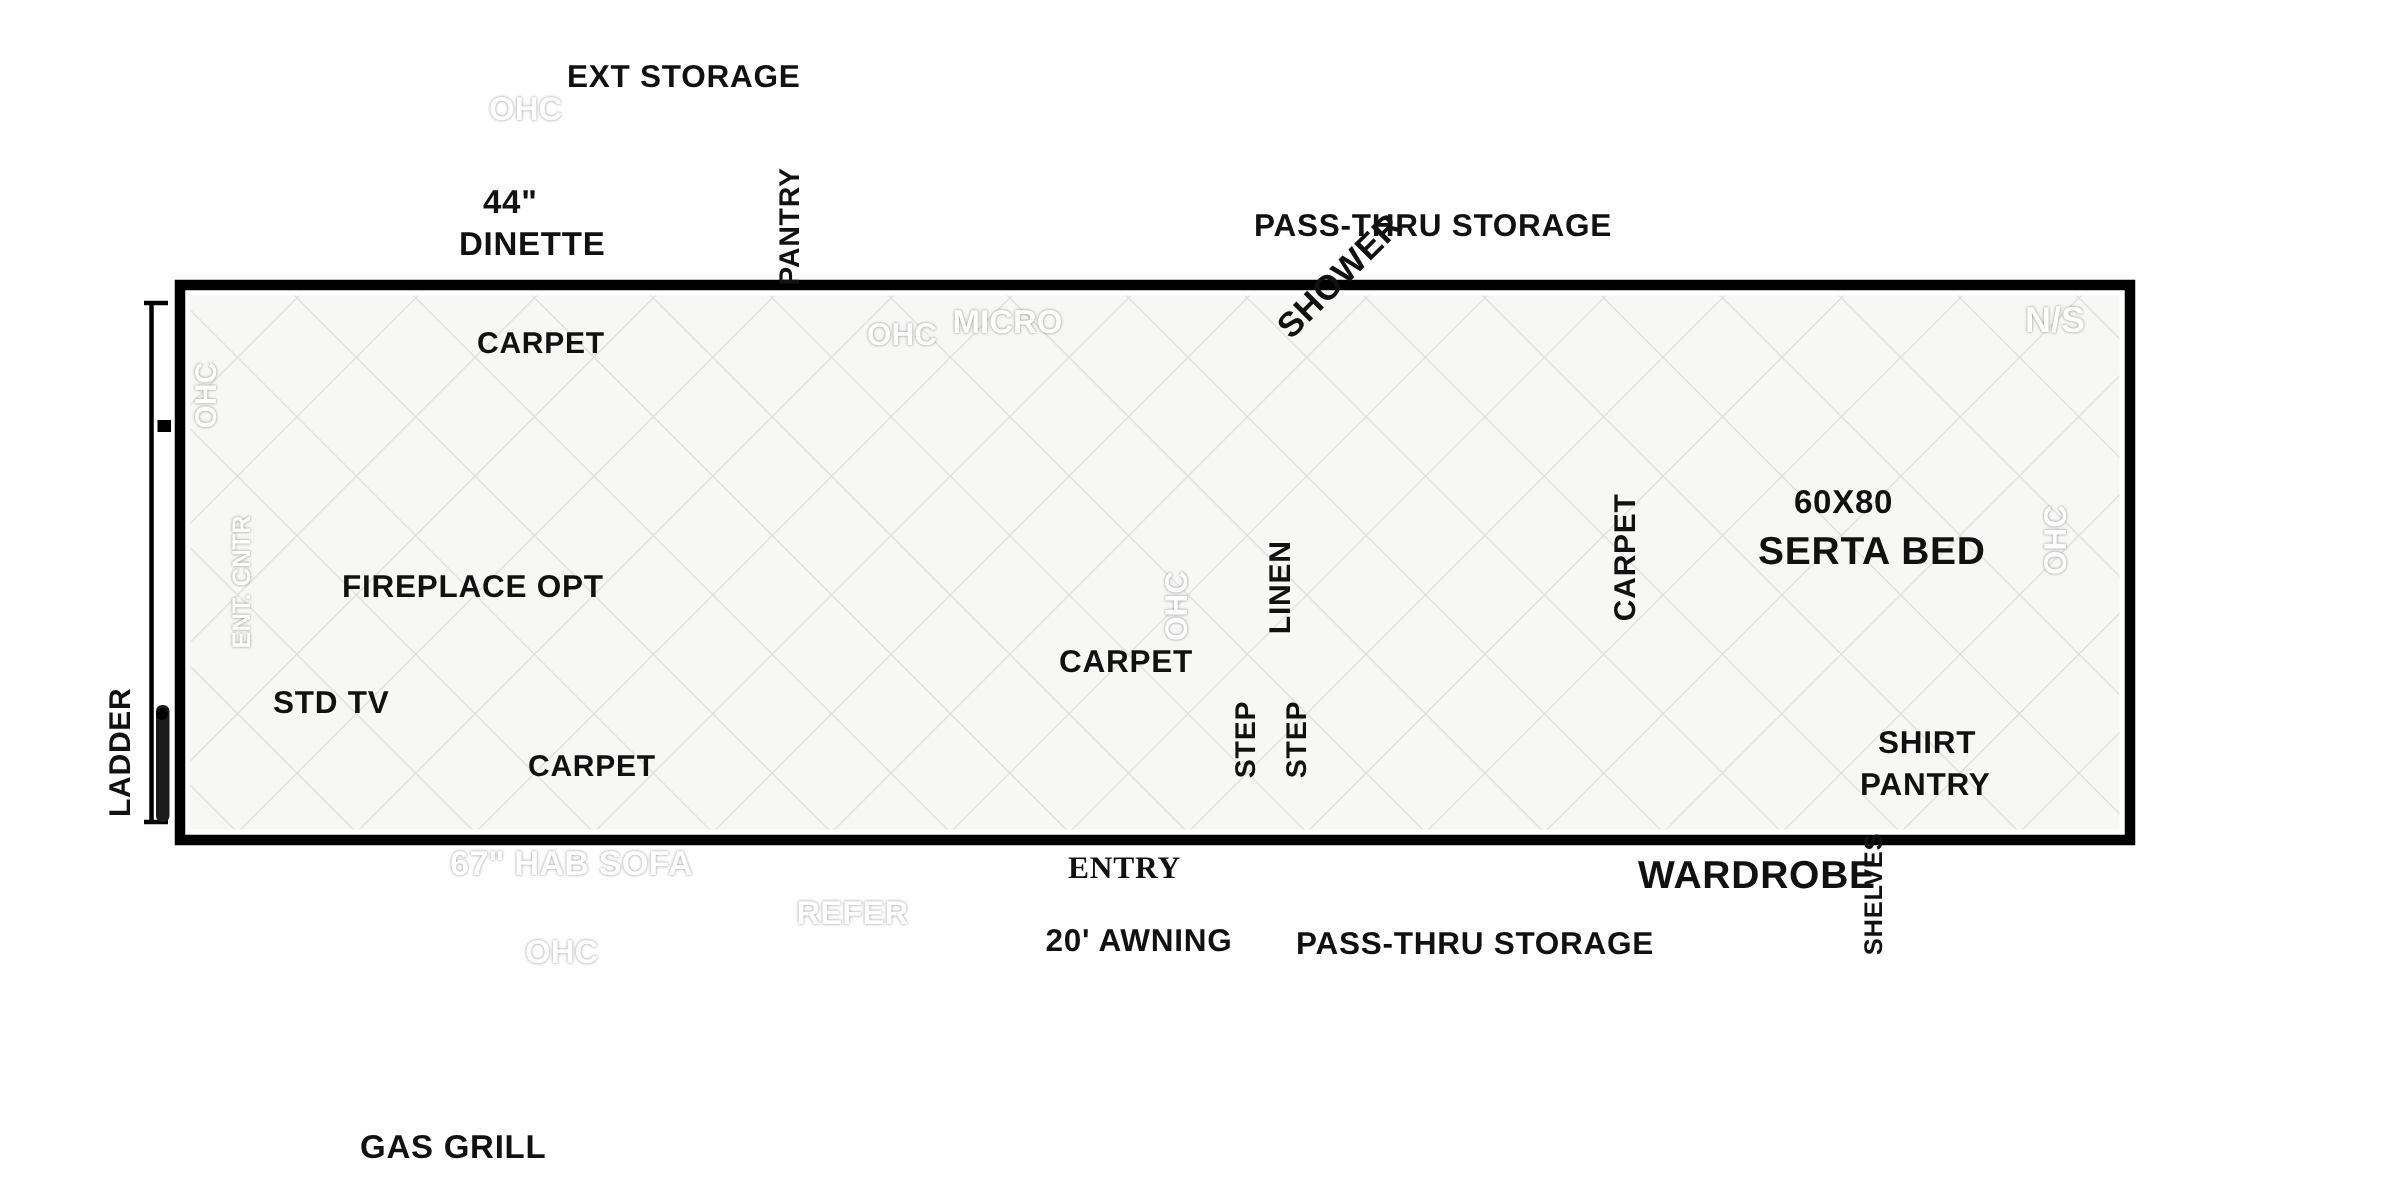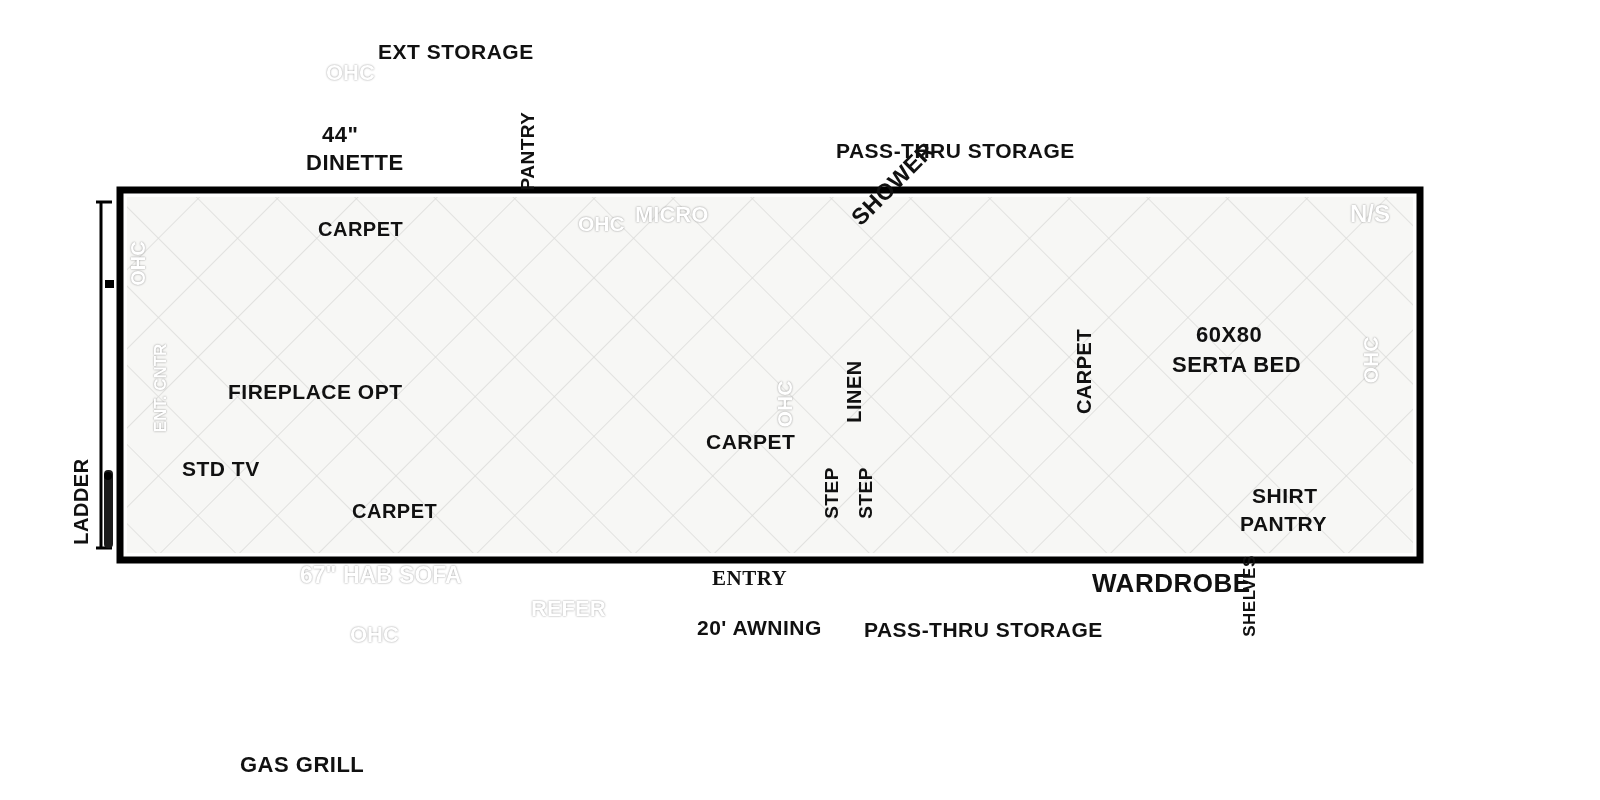--- a/index.html
+++ b/index.html
@@ -367,21 +367,21 @@
 
 
 <div class="lbl" style="left:806px;top:482px;font-size:19px;transform:rotate(-90deg);">STEP</div>
 <div class="lbl" style="left:840px;top:482px;font-size:19px;transform:rotate(-90deg);">STEP</div>
 
 
 <div class="lbl" style="left:1042px;top:360px;font-size:20px;transform:rotate(-90deg);">CARPET</div>
 
 
 <div class="lbl" style="left:1196px;top:322px;font-size:22px;">60X80</div>
-<div class="lbl" style="left:1172px;top:352px;font-size:22px;">SERTA BED</div>
+<div class="lbl" style="left:1172px;top:352px;font-size:26px;">SERTA BED</div>
 
 
 <div class="lblw" style="left:1350px;top:200px;font-size:24px;">N/S</div>
 
 
 <div class="lblw" style="left:1348px;top:348px;font-size:21px;transform:rotate(-90deg);">OHC</div>
 
 
 <div class="lbl" style="left:1252px;top:484px;font-size:21px;">SHIRT</div>
 <div class="lbl" style="left:1240px;top:512px;font-size:21px;">PANTRY</div>

